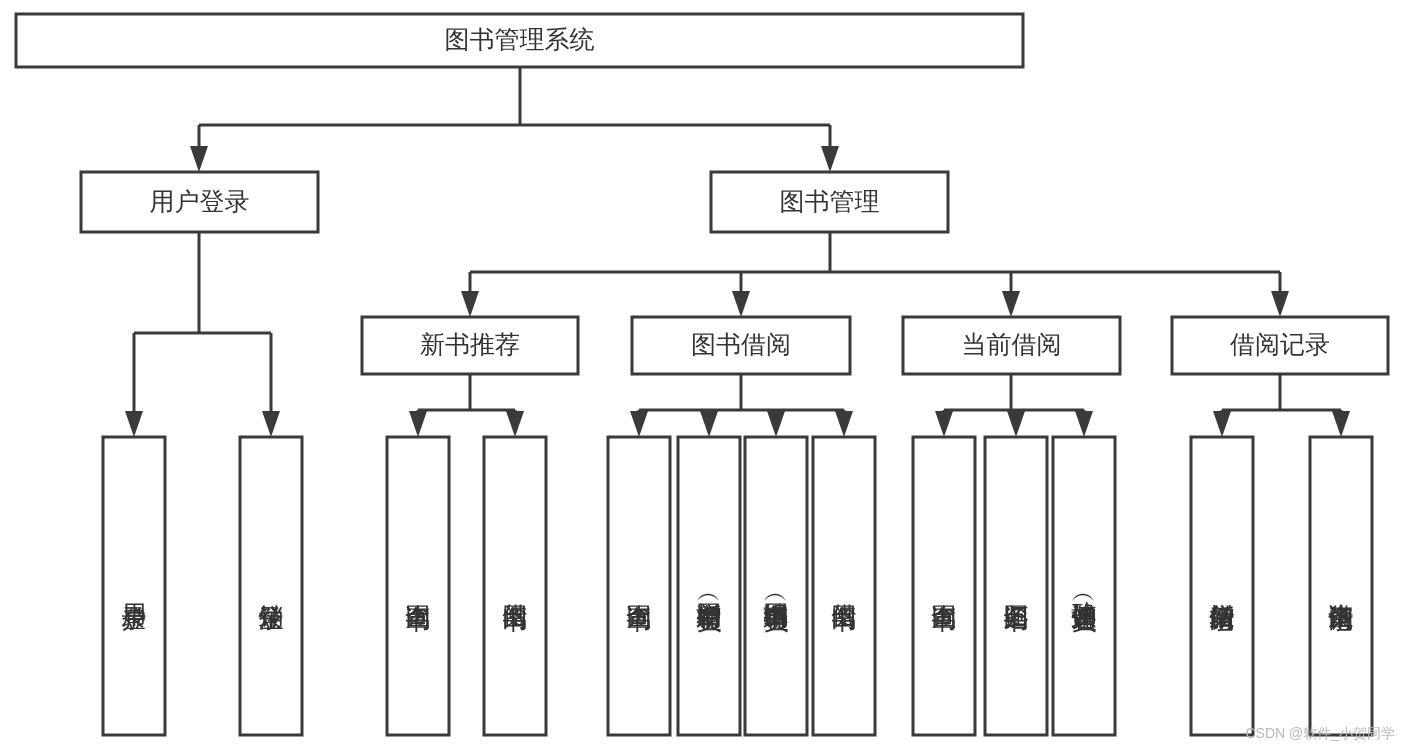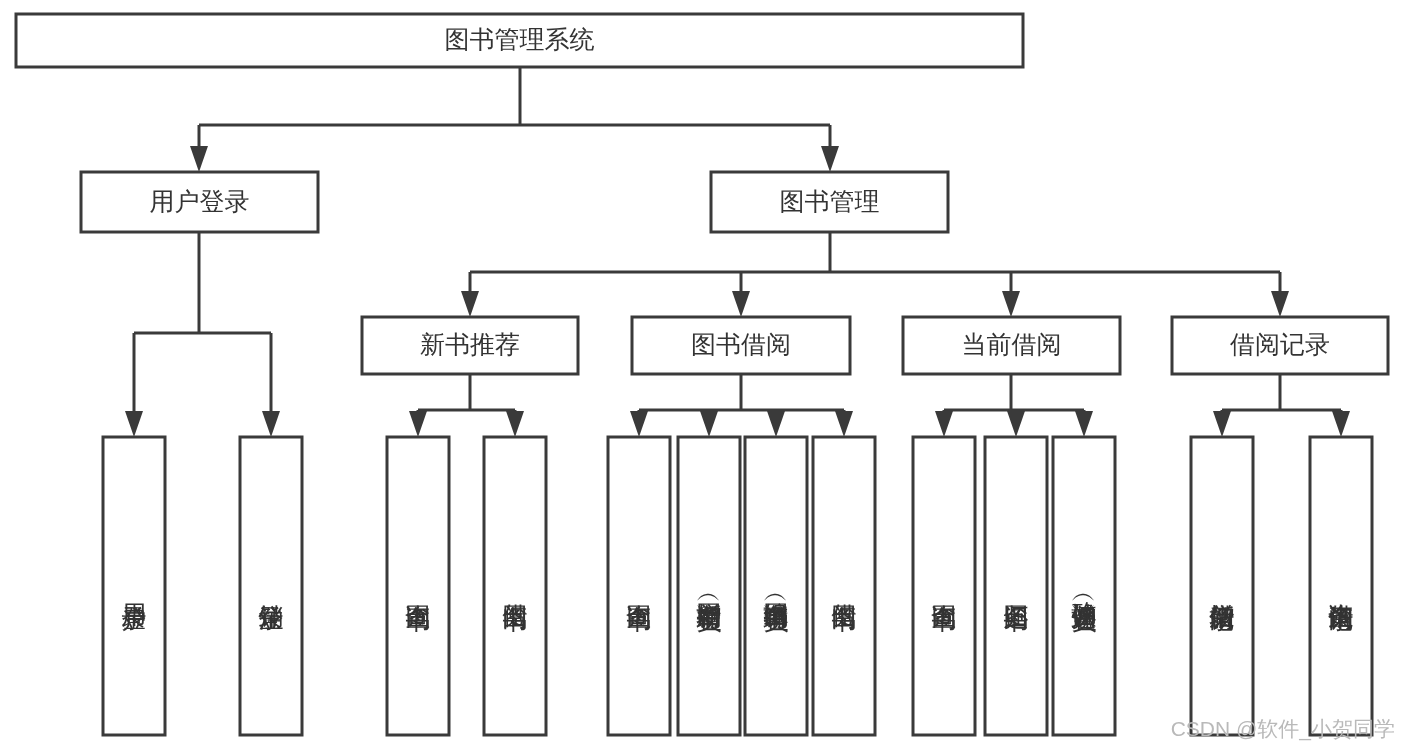--- a/index.html
+++ b/index.html
@@ -64,21 +64,21 @@
     line-height: 1.08;
     color: #333333;
     letter-spacing: 1px;
     white-space: nowrap;
   }
   .watermark {
     position: absolute;
     right: 10px;
     bottom: 4px;
     font-family: "Liberation Sans", "DejaVu Sans", sans-serif;
-    font-size: 21px;
+    font-size: 14px;
     color: #b9b9b9;
     white-space: nowrap;
     user-select: none;
   }
 </style>
 </head>
 <body>
 
 <div id="diagram-root">
 

